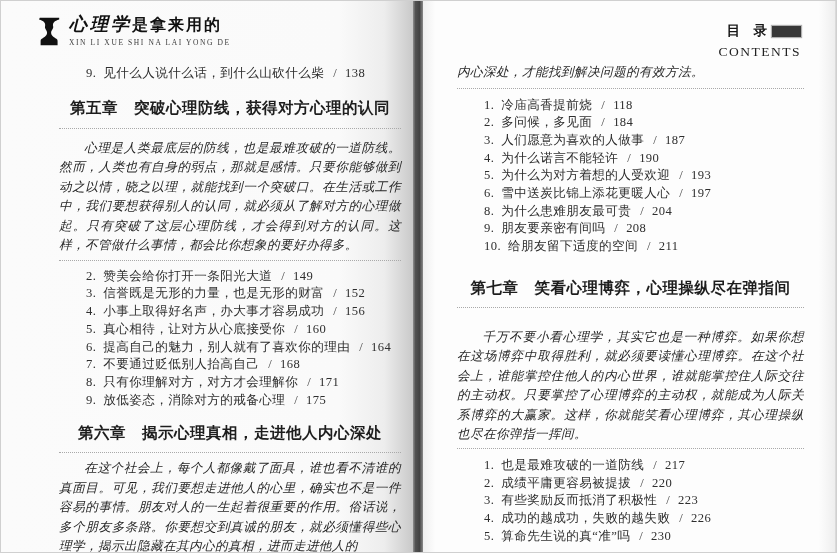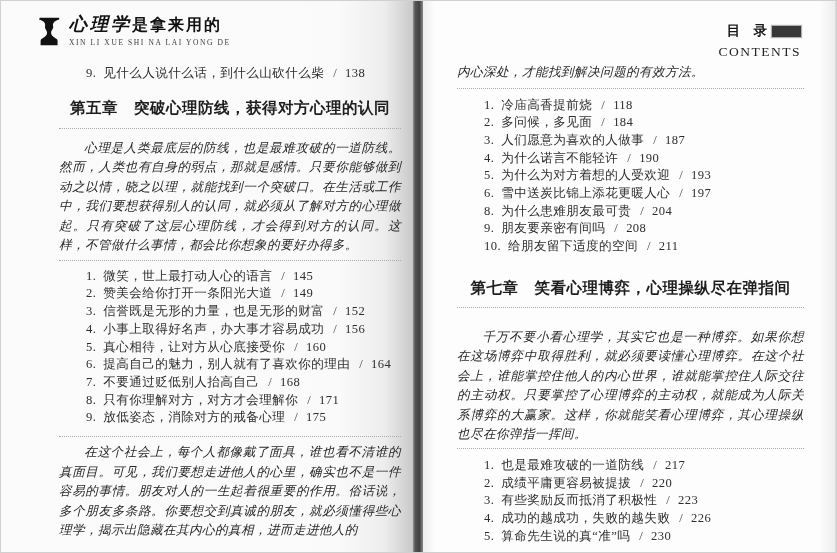--- a/index.html
+++ b/index.html
@@ -111,39 +111,39 @@
     <div class="col">
       <div class="toc-item lp-carryover"><span class="num">9</span><span class="txt">见什么人说什么话，到什么山砍什么柴</span><span class="pg">138</span></div>
 
       <div class="chapter-title lp-ch5-title">第五章　突破心理防线，获得对方心理的认同</div>
       <div class="dotline lp-dot1"></div>
       <div class="intro lp-intro5">心理是人类最底层的防线，也是最难攻破的一道防线。然而，人类也有自身的弱点，那就是感情。只要你能够做到动之以情，晓之以理，就能找到一个突破口。在生活或工作中，我们要想获得别人的认同，就必须从了解对方的心理做起。只有突破了这层心理防线，才会得到对方的认同。这样，不管做什么事情，都会比你想象的要好办得多。</div>
       <div class="dotline lp-dot2"></div>
 
       <div class="toc-list lp-list5">
 
-          <div class="toc-item"><span class="num">1</span><span class="txt">微笑，世上最打动人心的语言</span><span class="pg">145</span></div>
 
           <div class="toc-item"><span class="num">2</span><span class="txt">赞美会给你打开一条阳光大道</span><span class="pg">149</span></div>
 
           <div class="toc-item"><span class="num">3</span><span class="txt">信誉既是无形的力量，也是无形的财富</span><span class="pg">152</span></div>
 
           <div class="toc-item"><span class="num">4</span><span class="txt">小事上取得好名声，办大事才容易成功</span><span class="pg">156</span></div>
 
           <div class="toc-item"><span class="num">5</span><span class="txt">真心相待，让对方从心底接受你</span><span class="pg">160</span></div>
 
           <div class="toc-item"><span class="num">6</span><span class="txt">提高自己的魅力，别人就有了喜欢你的理由</span><span class="pg">164</span></div>
 
           <div class="toc-item"><span class="num">7</span><span class="txt">不要通过贬低别人抬高自己</span><span class="pg">168</span></div>
 
           <div class="toc-item"><span class="num">8</span><span class="txt">只有你理解对方，对方才会理解你</span><span class="pg">171</span></div>
 
           <div class="toc-item"><span class="num">9</span><span class="txt">放低姿态，消除对方的戒备心理</span><span class="pg">175</span></div>
         </div>
 
+      <div class="chapter-title lp-ch6-title">第六章　揭示心理真相，走进他人内心深处</div>
       <div class="dotline lp-dot3"></div>
       <div class="intro lp-intro6">在这个社会上，每个人都像戴了面具，谁也看不清谁的真面目。可见，我们要想走进他人的心里，确实也不是一件容易的事情。朋友对人的一生起着很重要的作用。俗话说，多个朋友多条路。你要想交到真诚的朋友，就必须懂得些心理学，揭示出隐藏在其内心的真相，进而走进他人的</div>
     </div>
   </div>
 
   <div class="spine"></div>
 
   <div class="page page-right">
 
     <div class="toc-head">

